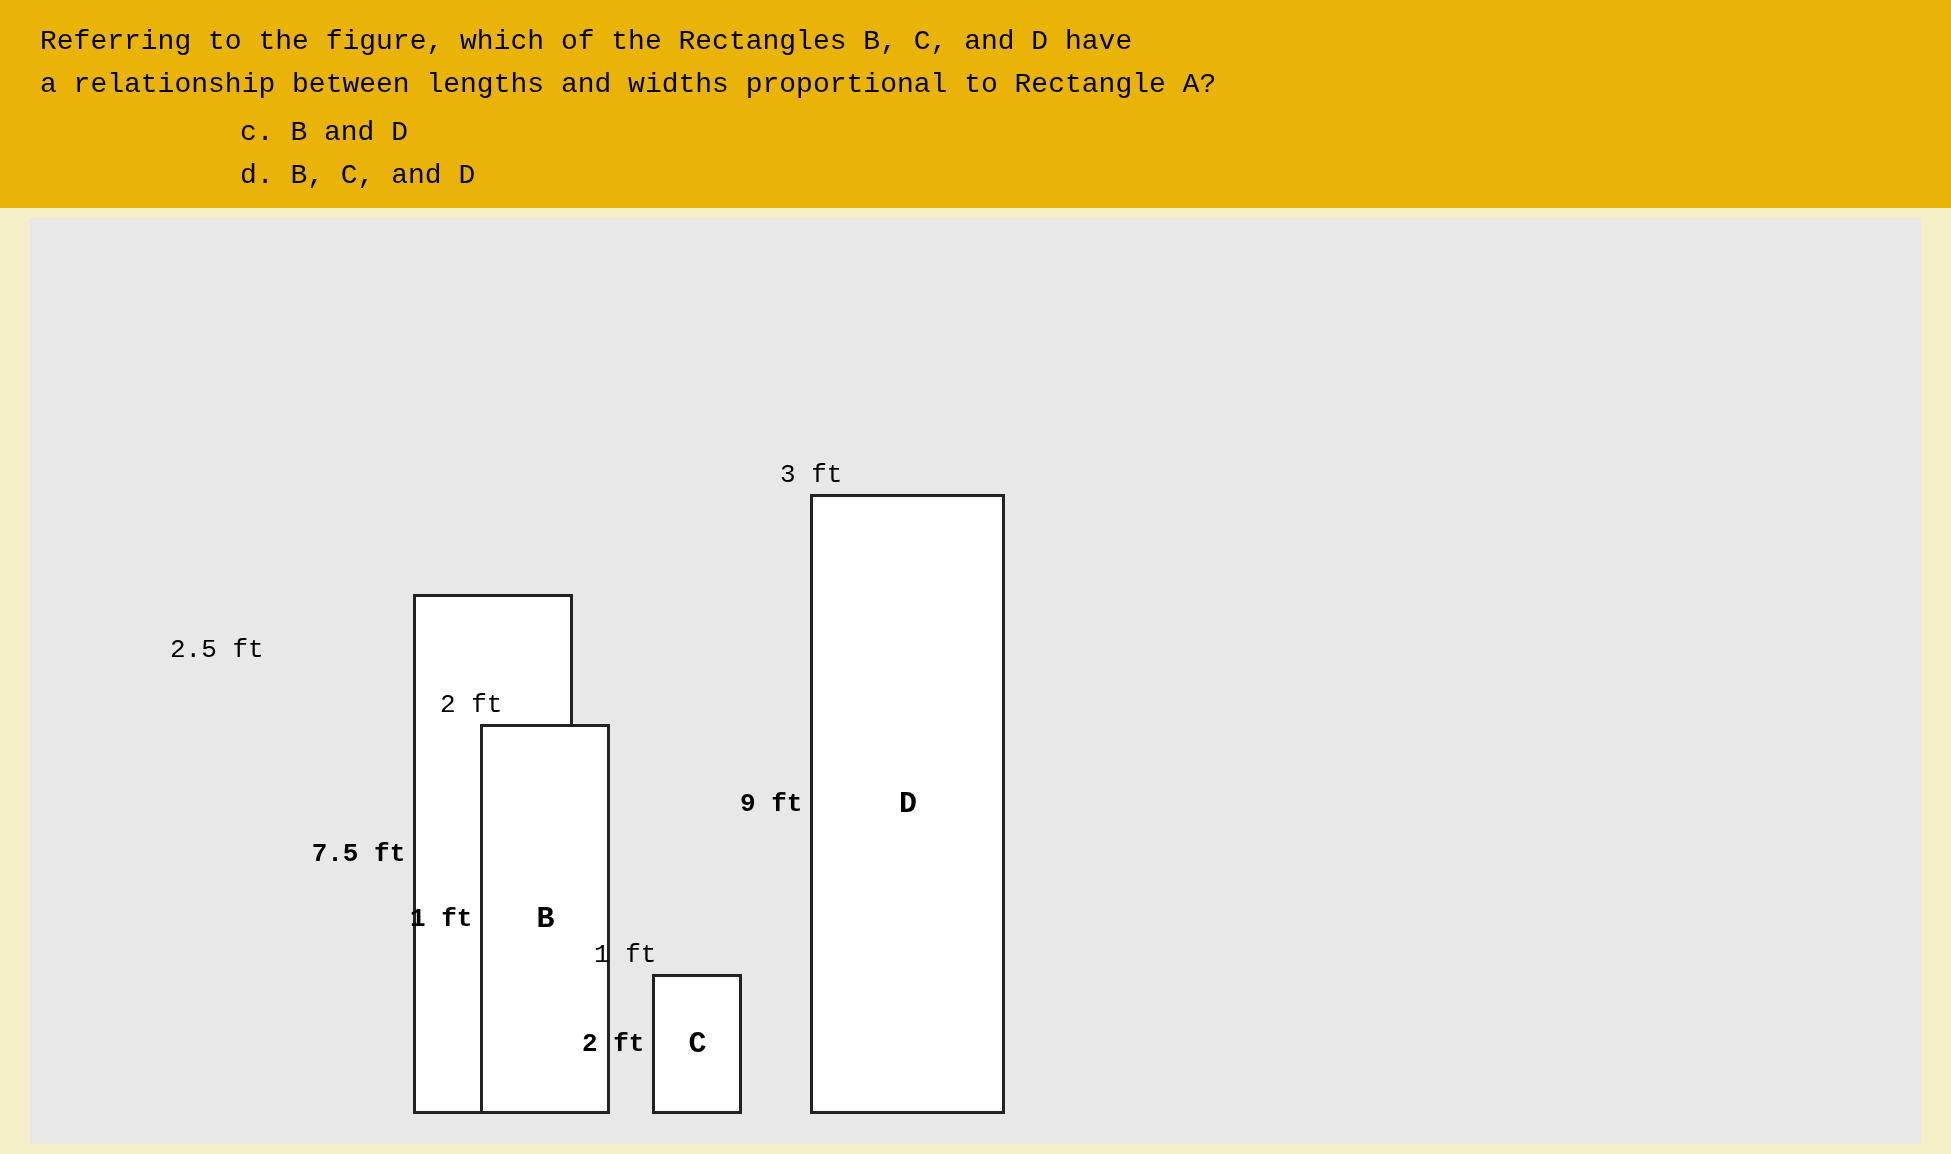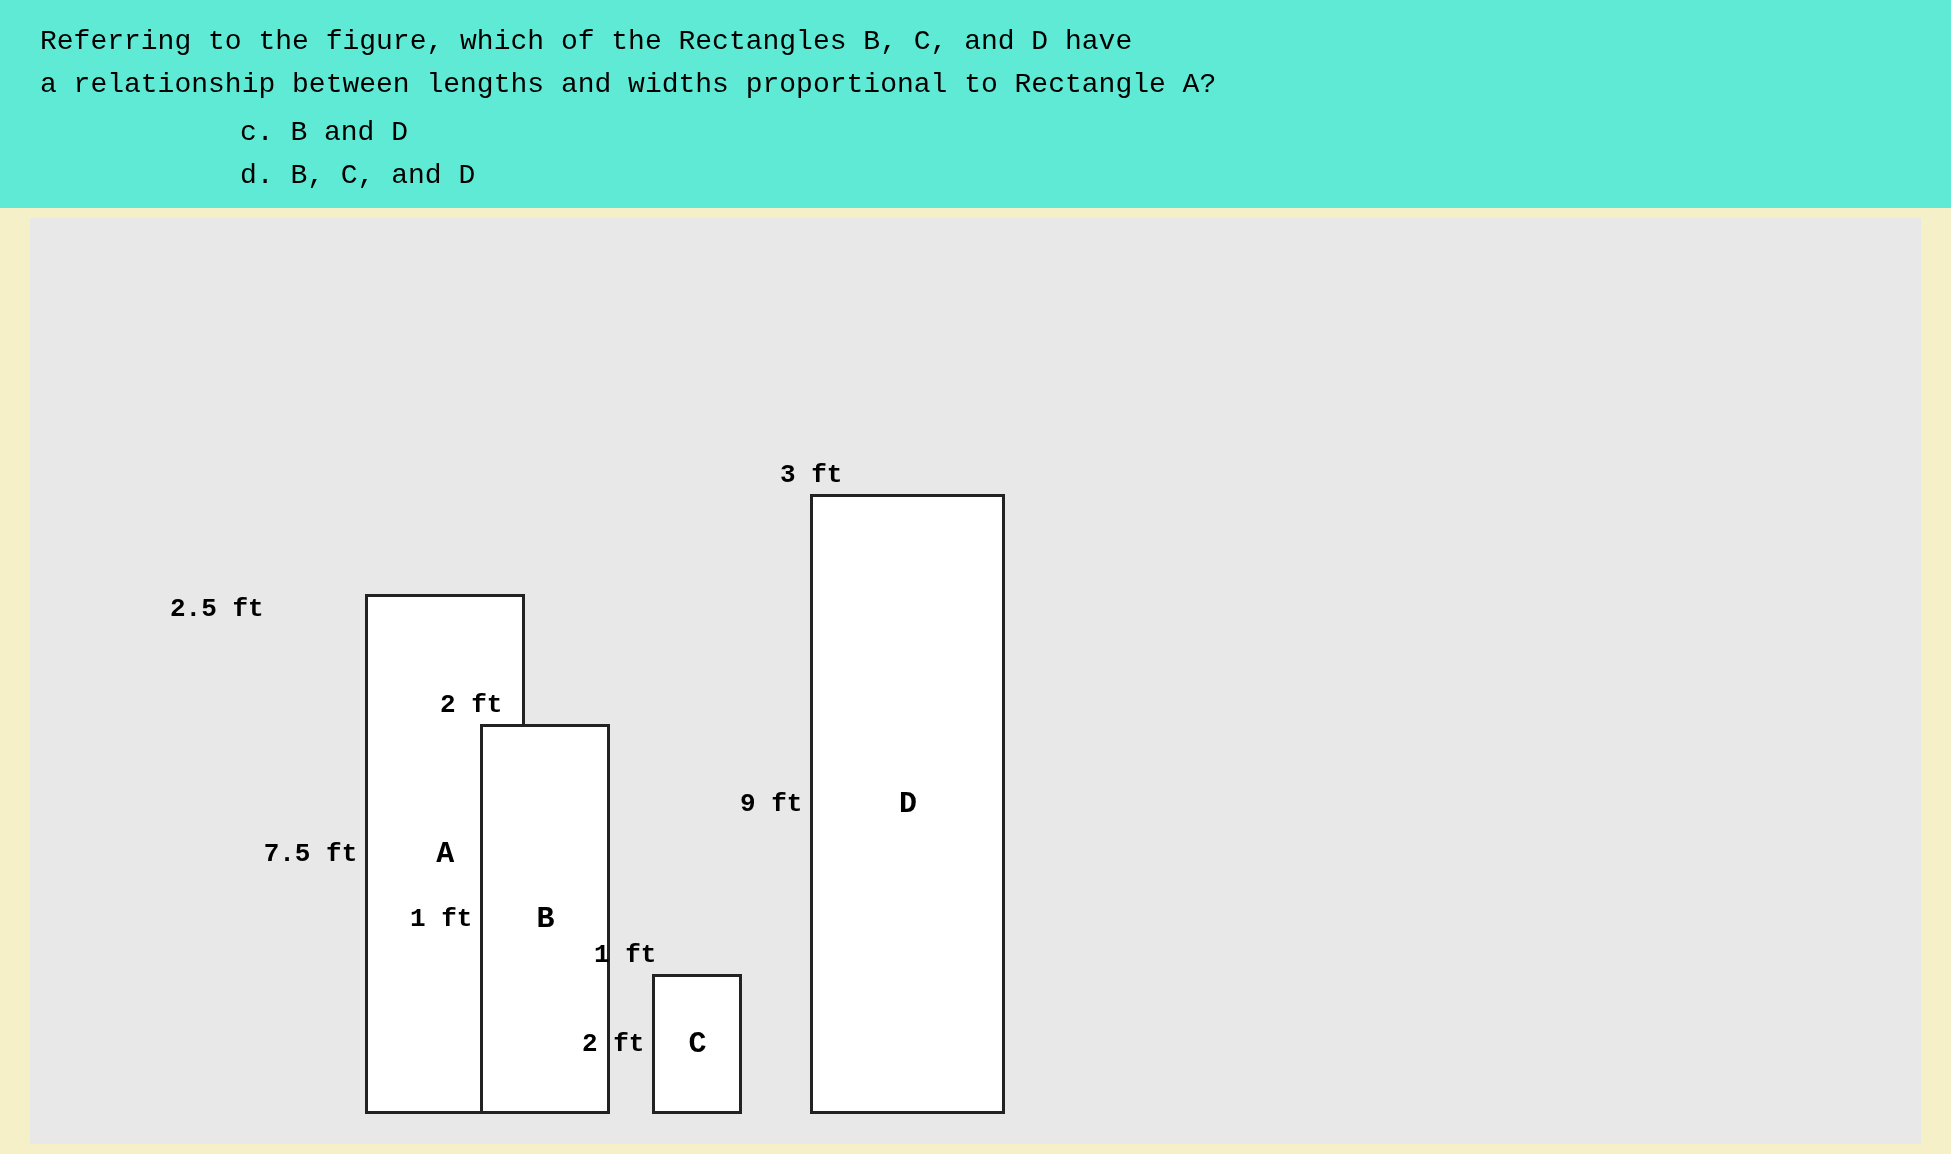--- a/index.html
+++ b/index.html
@@ -7,21 +7,21 @@
     body {
       width: 1951px;
       height: 1154px;
       background: #f5f0c8;
       font-family: 'Courier New', Courier, monospace;
       display: flex;
       flex-direction: column;
     }
 
     .question-area {
-      background: #5eead4;
+      background: #eab308;
       padding: 20px 40px 10px 40px;
       font-size: 28px;
       line-height: 1.5;
     }
 
     .question-text {
       font-size: 28px;
       line-height: 1.55;
     }
 
@@ -54,23 +54,24 @@
       position: relative;
       display: flex;
       align-items: flex-end;
       padding-bottom: 20px;
       padding-left: 60px;
       gap: 60px;
     }
 
     .top-label {
       font-size: 26px;
-      font-weight: bold;
+      font-weight: normal;
       margin-bottom: 4px;
       font-family: 'Courier New', Courier, monospace;
+      margin-top: 41px;
     }
 
     .left-label {
       font-size: 26px;
       font-weight: bold;
       margin-right: 8px;
       align-self: center;
       font-family: 'Courier New', Courier, monospace;
     }
 
@@ -125,21 +126,21 @@
     </div>
   </div>
 </div>
 
 <div class="figure-area">
 
   <div class="group-A">
     <div style="position:relative; display:flex; flex-direction:row; align-items:center;">
 
       <div class="top-label" style="align-self:flex-start; margin-left:30px;">2.5 ft</div>
-      <div style="display:flex; flex-direction:row; align-items:flex-end;">
+      <div style="display:flex; flex-direction:row; align-items:flex-end;margin-left:48px;">
 
         <div class="left-label">7.5 ft</div>
         <div class="rect-box" style="width:160px; height:520px;">
           <span>A</span>
         </div>
       </div>
     </div>
   </div>
 
   <div class="group-B">

